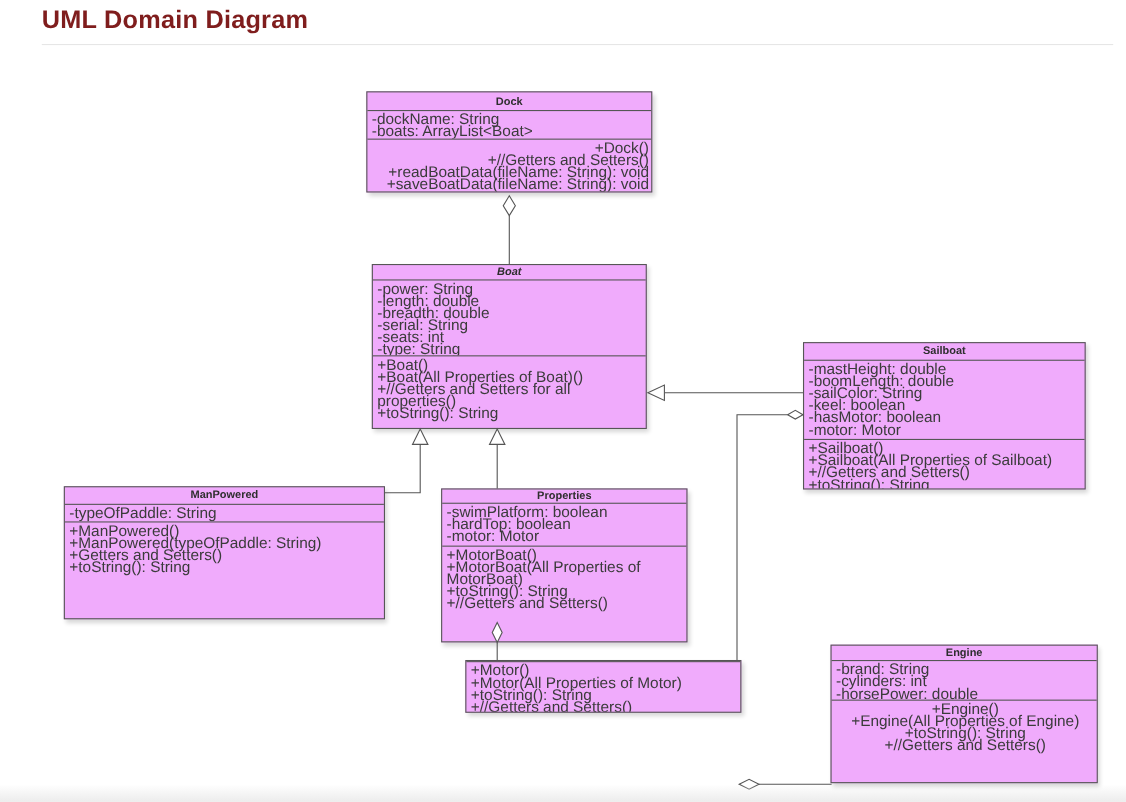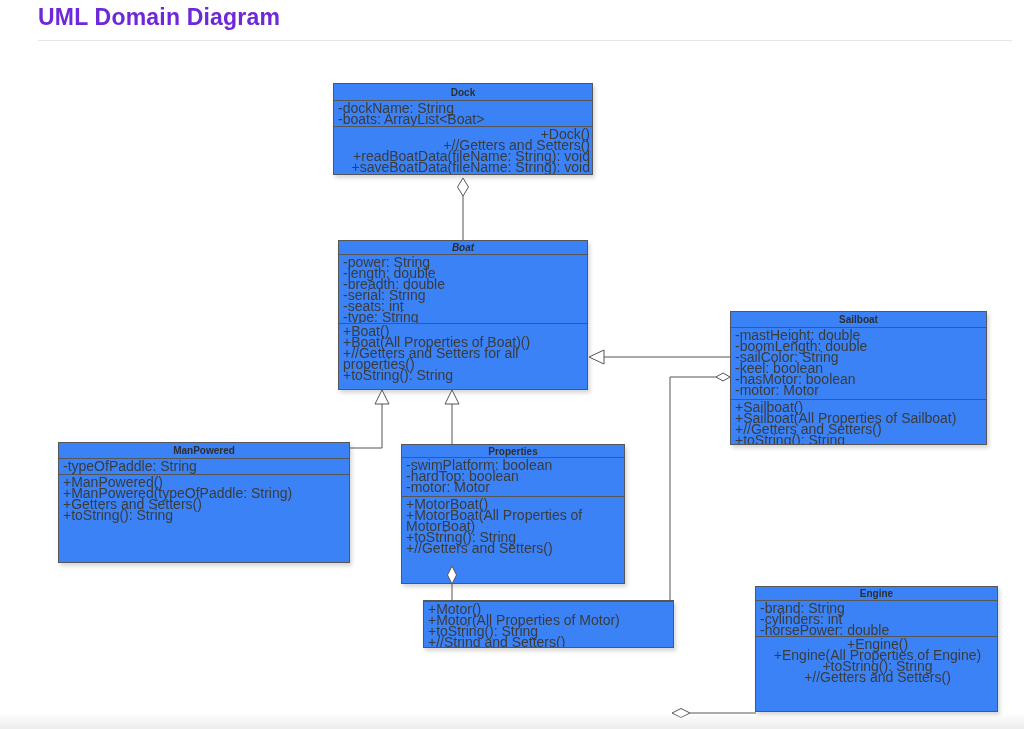--- a/index.html
+++ b/index.html
@@ -2,28 +2,28 @@
 <html><head>
 <meta charset="utf-8">
 <style>
   html,body{margin:0;padding:0;}
   body{
     width:1024px;height:729px;position:relative;overflow:hidden;
     background:#ffffff;font-family:"Liberation Sans", sans-serif;
   }
   .page-header h1{
     position:absolute;left:38px;top:4px;margin:0;
-    font-size:23px;font-weight:bold;color:#6d28d9;letter-spacing:.2px;
+    font-size:23px;font-weight:bold;color:#7f1d1d;letter-spacing:.2px;
   }
   .header-divider{
     position:absolute;left:38px;top:40px;width:974px;height:1px;background:#e6e6e6;
   }
   .diagram{position:absolute;left:0;top:0;width:1024px;height:729px;}
   .uml-class{
-    position:absolute;background:#3b82f6;border:1px solid #565656;
+    position:absolute;background:#f0abfc;border:1px solid #565656;
     box-sizing:border-box;color:#3b3b3b;
     box-shadow:2px 3px 4px rgba(0,0,0,.16);
   }
   .uml-title{
     font-size:10px;font-weight:bold;text-align:center;color:#2e2e2e;
     border-bottom:1px solid #565656;box-sizing:border-box;
     display:flex;align-items:center;justify-content:center;
   }
   .uml-title.italic{font-style:italic;}
   .uml-sec{
@@ -107,21 +107,21 @@
     <div class="uml-sec uml-methods" style="height:87px;">+MotorBoat()
 +MotorBoat(All Properties of MotorBoat)
 +toString(): String
 +//Getters and Setters()</div>
   </div>
 
   <div class="uml-class" style="left:423px;top:600px;width:251px;">
     <div class="uml-sec uml-methods" style="height:46px;">+Motor()
 +Motor(All Properties of Motor)
 +toString(): String
-+//String and Setters()</div>
++//Getters and Setters()</div>
   </div>
 
   <div class="uml-class" style="left:755px;top:586px;width:243px;">
     <div class="uml-title" style="height:14px;">Engine</div>
     <div class="uml-sec uml-attrs" style="height:35px;">-brand: String
 -cylinders: int
 -horsePower: double</div>
     <div class="uml-sec uml-methods" style="height:75px;text-align:center;">+Engine()
 +Engine(All Properties of Engine)
 +toString(): String

